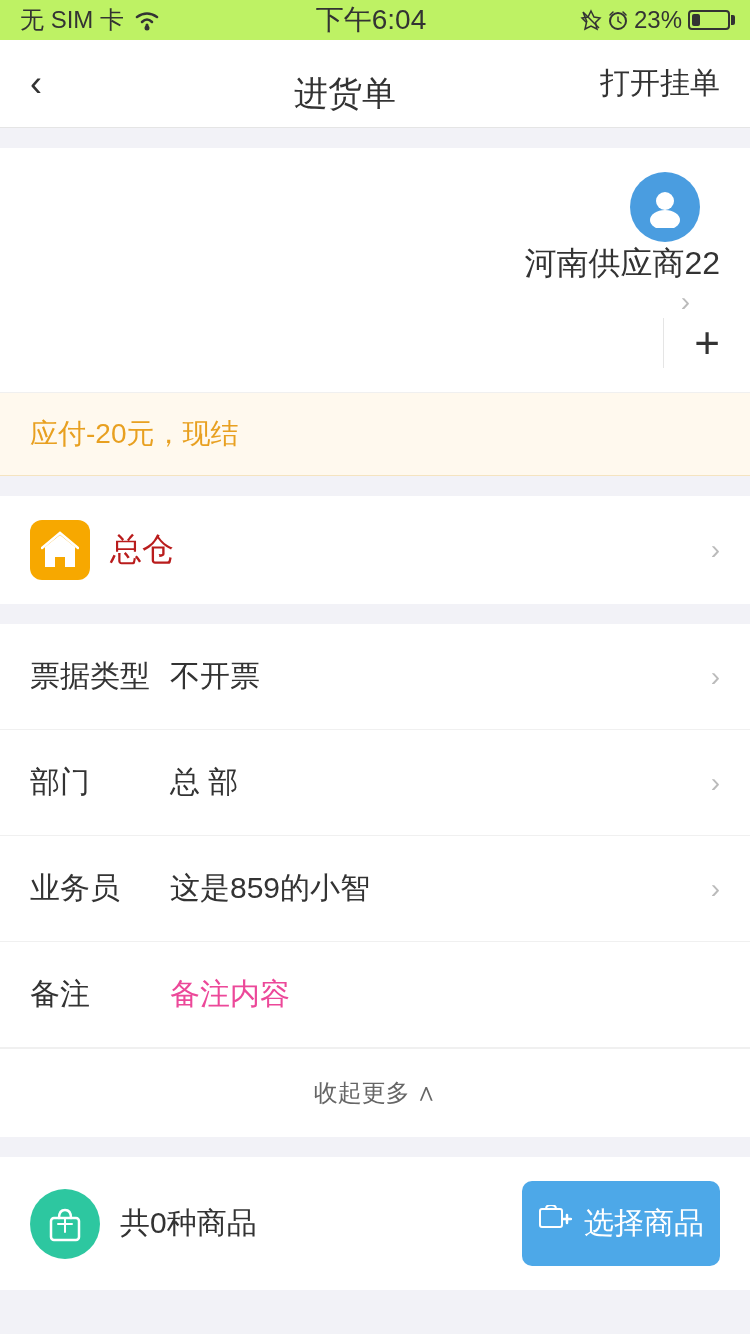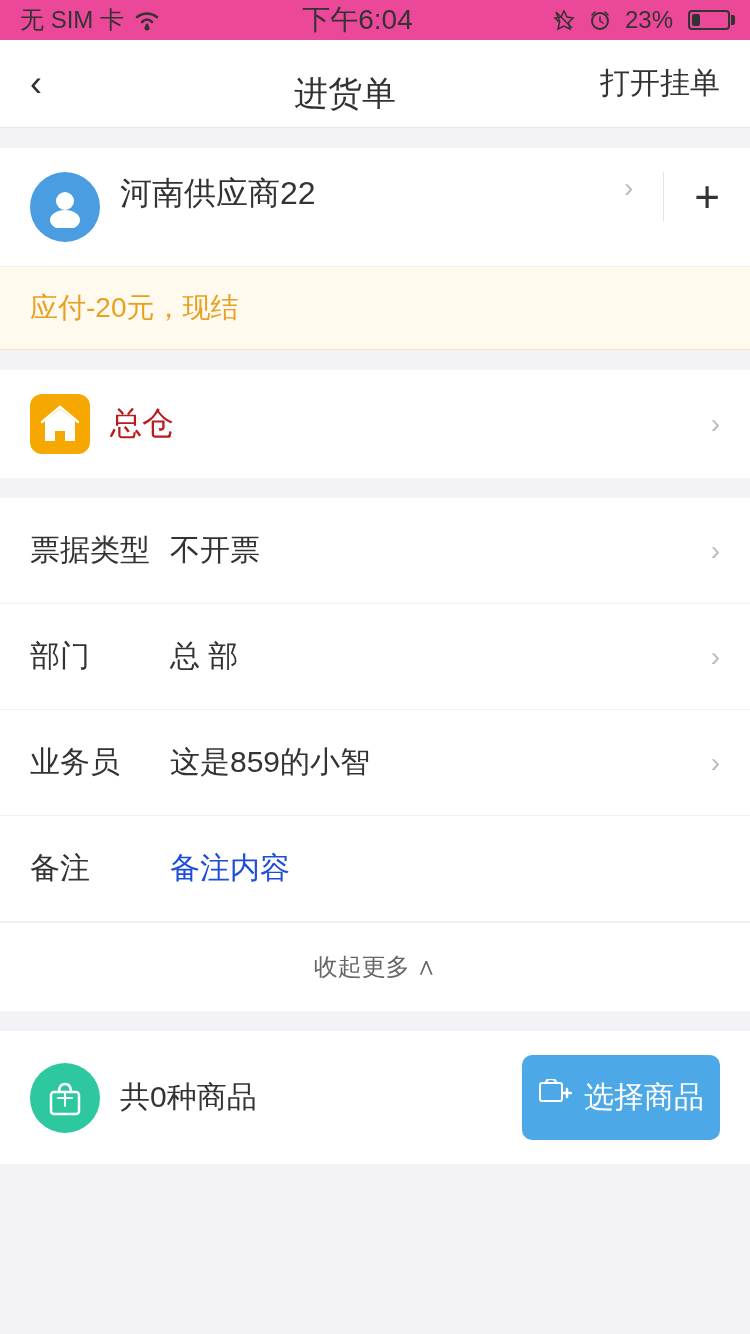--- a/index.html
+++ b/index.html
@@ -10,31 +10,31 @@
       font-family: -apple-system, "PingFang SC", "Helvetica Neue", sans-serif;
       background: #f2f2f7;
       font-size: 28px;
       color: #333;
     }
 
     
     .status-bar {
       width: 750px;
       height: 40px;
-      background: #ec4899;
+      background: #bef264;
       display: flex;
       align-items: center;
       justify-content: space-between;
       padding: 0 20px;
       font-size: 24px;
       color: #333;
     }
     .status-left { display: flex; align-items: center; gap: 8px; }
     .status-center { font-weight: 500; font-size: 28px; }
-    .status-right { display: flex; align-items: center; gap: 15px; font-size: 24px; }
+    .status-right { display: flex; align-items: center; gap: 6px; font-size: 24px; }
     .battery-icon {
       width: 42px; height: 20px; border: 2px solid #333; border-radius: 4px;
       position: relative; display: inline-flex; align-items: center; padding: 2px;
     }
     .battery-icon::after {
       content: ''; position: absolute; right: -7px; top: 50%;
       transform: translateY(-50%);
       width: 4px; height: 10px; background: #333; border-radius: 0 2px 2px 0;
     }
     .battery-fill {
@@ -79,24 +79,25 @@
     
     .card-section {
       background: #fff;
       margin-bottom: 0;
     }
 
     
     .supplier-row {
       background: #fff;
       display: flex;
-      align-items: flex-start;
+      align-items: flex-end;
       padding: 24px 30px;
       border-bottom: 1px solid #f0f0f0;
       position: relative;
+      flex-direction: column;
     }
     .supplier-avatar {
       width: 70px; height: 70px;
       border-radius: 50%;
       background: #4a9de0;
       display: flex; align-items: center; justify-content: center;
       margin-right: 20px;
       flex-shrink: 0;
     }
     .supplier-avatar svg { width: 42px; height: 42px; }
@@ -176,21 +177,21 @@
       flex-shrink: 0;
     }
     .form-value {
       flex: 1;
       font-size: 30px;
       color: #333;
     }
     .form-placeholder {
       flex: 1;
       font-size: 30px;
-      color: #1d4ed8;
+      color: #ec4899;
     }
 
     
     .collapse-bar {
       background: #fff;
       text-align: center;
       padding: 28px 0;
       font-size: 24px;
       color: #666;
       cursor: pointer;

